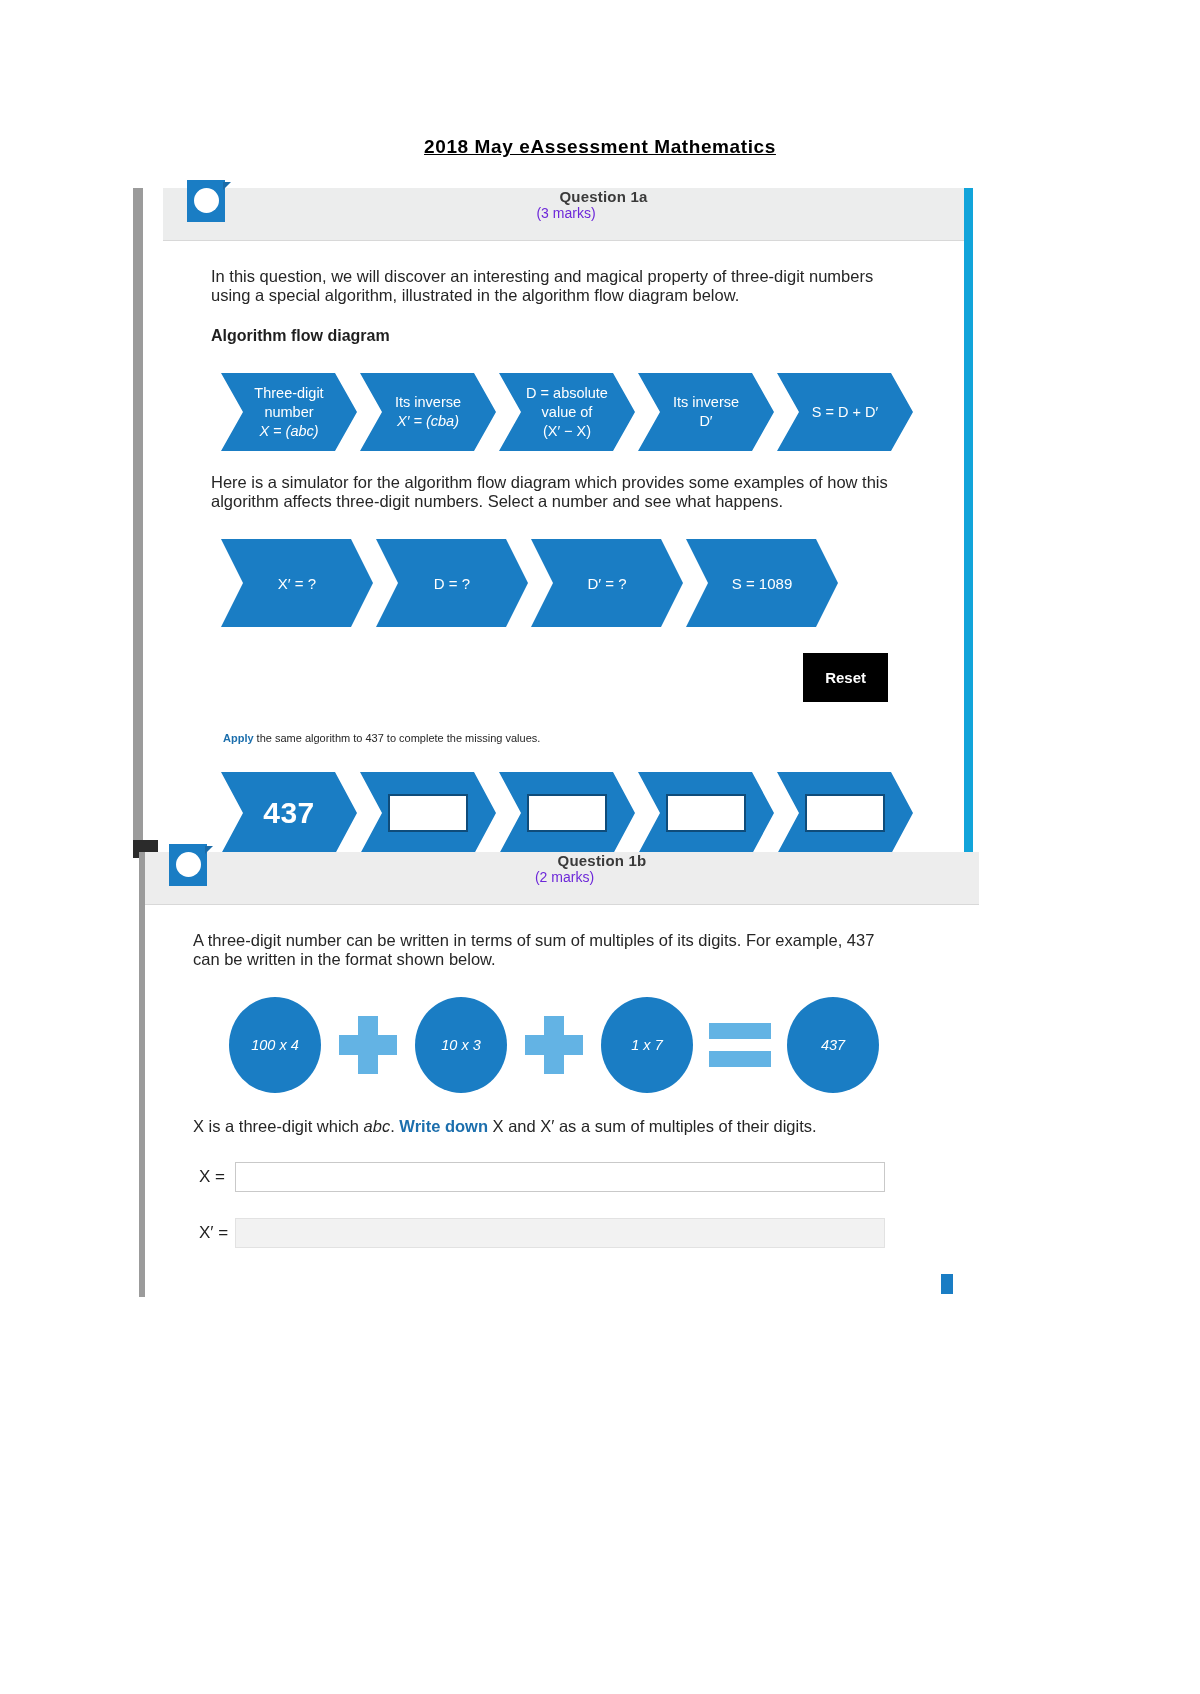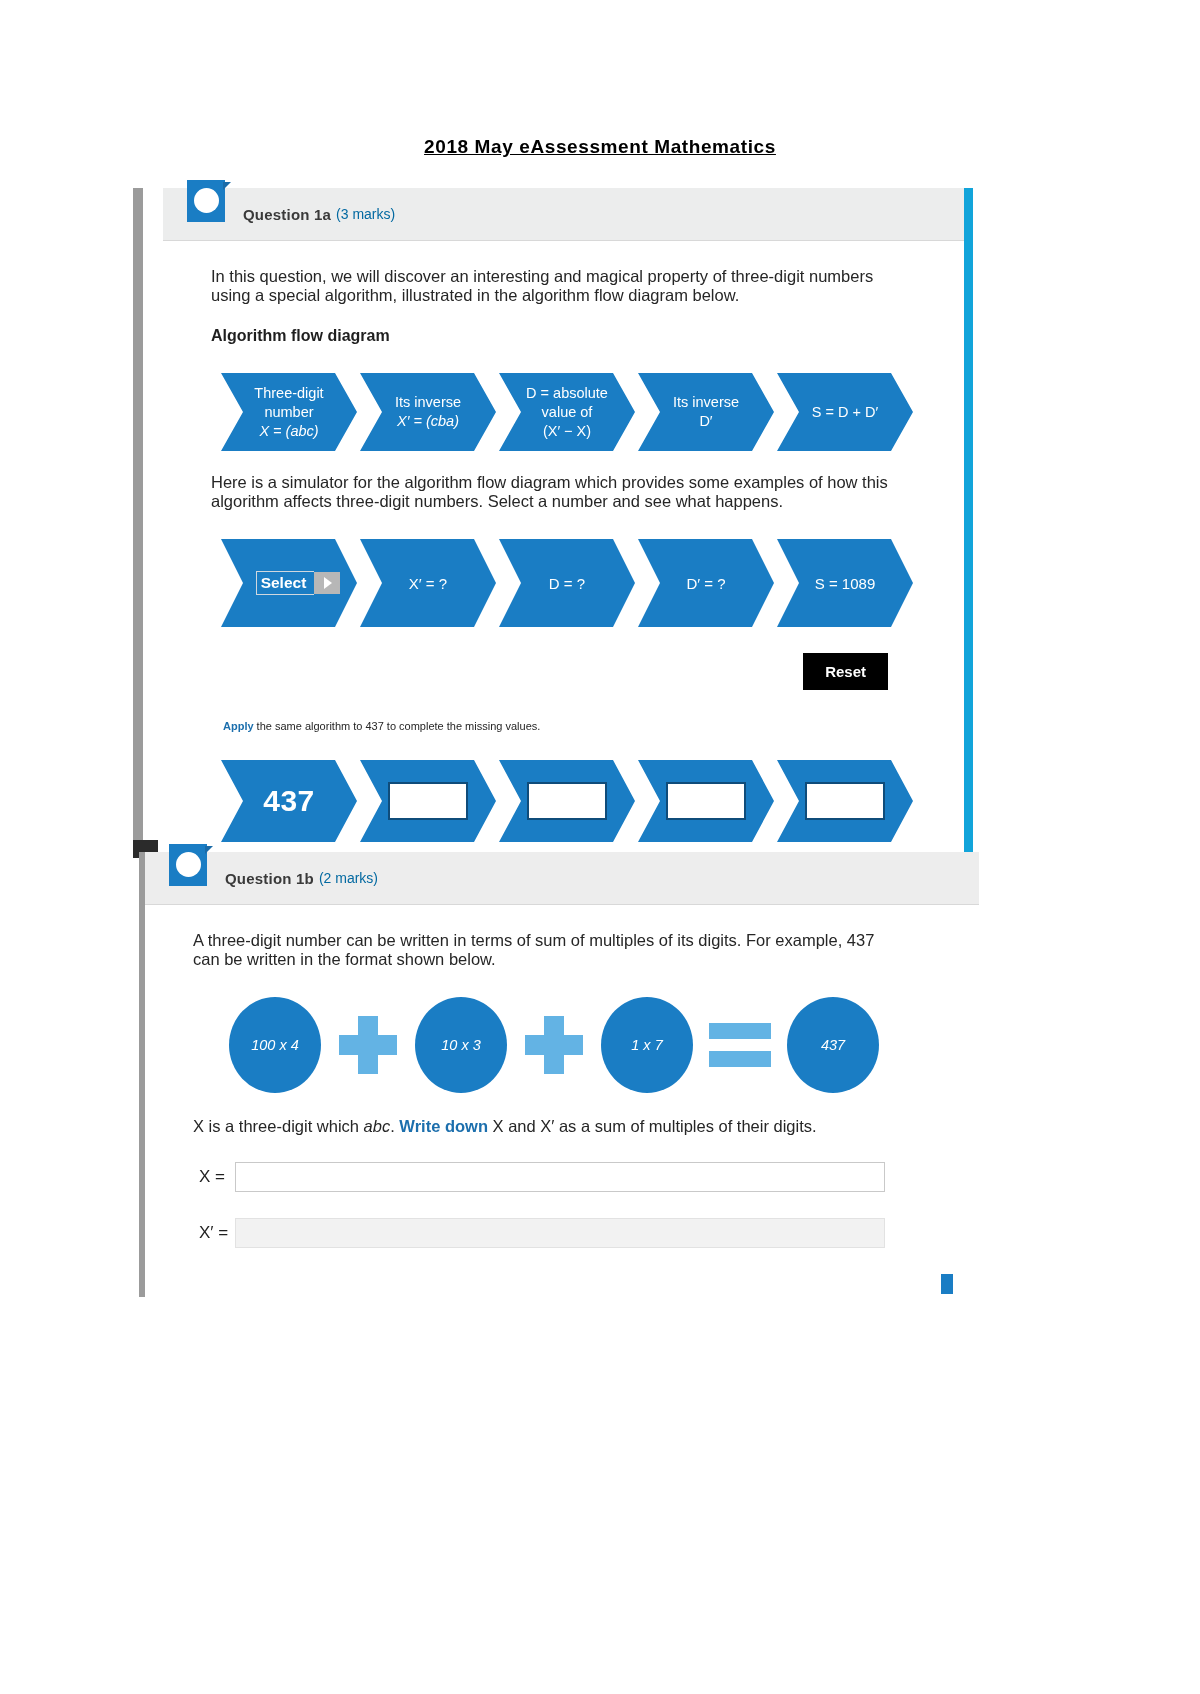--- a/index.html
+++ b/index.html
@@ -66,20 +66,21 @@
   }
 
   
   .q-header {
     position: relative;
     height: 52px;
     background: #eceded;
     border-bottom: 1px solid #d8d8d8;
     display: flex;
     align-items: center;
+    flex-direction: column;
   }
   .q-header.plain { background: #ededed; }
 
   .q-icon {
     position: absolute;
     left: 24px;
     top: -8px;
     width: 38px;
     height: 42px;
     background: #1a7dc4;
@@ -106,21 +107,21 @@
   .q-title {
     margin-left: 80px;
     font-size: 15px;
     font-weight: bold;
     color: #3a3a3a;
     letter-spacing: 0.2px;
   }
   .q-marks {
     font-size: 14px;
     font-weight: normal;
-    color: #0369a1;
+    color: #6d28d9;
     margin-left: 5px;
   }
 
   
   .q-body {
     padding: 26px 48px 0 48px;
   }
   .para {
     font-size: 16.5px;
     line-height: 19px;
@@ -229,21 +230,21 @@
     display: flex;
     justify-content: flex-end;
     padding-right: 28px;
     margin-top: 26px;
   }
   .reset-btn {
     background: #000000;
     color: #ffffff;
     font-size: 15px;
     font-weight: bold;
-    padding: 10px 22px;
+    padding: 16px 22px;
     border: none;
     font-family: "Liberation Sans", sans-serif;
   }
 
   .apply-line {
     font-size: 11px;
     margin: 30px 0 0 12px;
     color: #262626;
   }
 
@@ -388,26 +389,20 @@
           <span class="line">D′</span>
         </div>
         <div class="chev">
           <span class="line">S = D + D′</span>
         </div>
       </div>
 
       <p class="para" style="margin-top:22px;">Here is a simulator for the algorithm flow diagram which provides some examples of how this algorithm affects three-digit numbers. Select a number and see what happens.</p>
 
       <div class="chev-row sim">
-        <div class="chev">
-          <div class="select-box">
-            <span class="select-label">Select</span>
-            <span class="select-arrow"></span>
-          </div>
-        </div>
         <div class="chev">X′ = ?</div>
         <div class="chev">D = ?</div>
         <div class="chev">D′ = ?</div>
         <div class="chev">S = 1089</div>
       </div>
 
       <div class="reset-row">
         <button class="reset-btn">Reset</button>
       </div>
 

